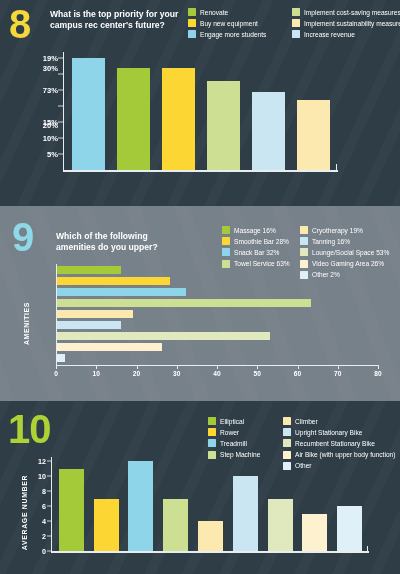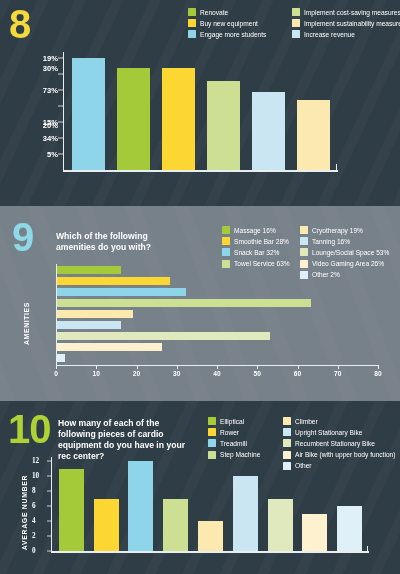--- a/index.html
+++ b/index.html
@@ -97,41 +97,42 @@
   
   #c10 { position:absolute; left:22px; top:56px; width:372px; height:114px; }
   #c10 .catlabel {
     position:absolute; left:2px; top:52px;
     transform:rotate(-90deg) translate(-50%,0);
     transform-origin:left center;
     font-size:6.9px; font-weight:bold; letter-spacing:0.7px;
     white-space:nowrap; color:#ffffff;
   }
   #c10 .ylab {
-    position:absolute; left:10px; width:14px; text-align:left;
-    font-size:7.2px; font-weight:bold; transform:translateY(-50%); color:#ffffff;font-family:Liberation Serif, serif;
+    position:absolute; left:10px; width:14px; text-align:right;
+    font-size:7.2px; font-weight:bold; transform:translateY(-50%); color:#ffffff;
   }
   #c10 .tick { position:absolute; left:25px; width:4px; height:1px; background:#c9d0d4; transform:translateY(-50%); }
   #c10 .axisY { position:absolute; left:29px; top:0; width:1.3px; height:94px; background:#e8edef; }
   #c10 .axisX { position:absolute; left:29px; top:94px; width:318px; height:1.5px; background:#e8edef; }
   #c10 .axisXcapL { position:absolute; left:29px; top:89px; width:1.3px; height:6px; background:#e8edef; }
   #c10 .axisXcapR { position:absolute; left:345px; top:89px; width:1.3px; height:6px; background:#e8edef; }
   #c10 .bars { position:absolute; left:32px; top:0; width:313px; height:94px; display:flex; align-items:flex-end; }
   #c10 .bwrap { flex:1 1 0; height:100%; display:flex; align-items:flex-end; justify-content:center; }
   #c10 .bar { width:72%; }
 </style>
 </head>
 <body>
 
 <div class="page">
 
   <div class="section" id="sec8">
     <div class="texture"></div>
 
     <div class="qnum" id="n8" style="left:9px; top:4px; font-size:40px; color:#f5d93b;">8</div>
+    <div class="qtitle" style="left:50px; top:9px; width:135px;">What is the top priority for your campus rec center's future?</div>
 
     <div class="legend" id="lg8" style="left: 188px; top: 8px; position: absolute;">
         <div class="lgcol" style="left: 0px; top: 0px;">
           <div class="lgitem">
             <span class="sw" style="background: rgb(164, 202, 57);"></span>
             <span class="lgtxt">Renovate</span>
           </div>
           <div class="lgitem">
             <span class="sw" style="background: rgb(252, 215, 52);"></span>
             <span class="lgtxt">Buy new equipment</span>
@@ -159,21 +160,21 @@
 
     <div id="c8">
       <div class="axisY"></div>
       <div class="axisX"></div>
       <div class="axisXcapL"></div>
       <div class="axisXcapR"></div>
       <div id="c8ticks">
           <div class="tick" style="top: 102.054px;"></div>
           <div class="ylab" style="top: 102.054px;">5%</div>
           <div class="tick" style="top: 86.1081px;"></div>
-          <div class="ylab" style="top: 86.1081px;">34%</div>
+          <div class="ylab" style="top: 86.1081px;">10%</div>
           <div class="tick" style="top: 70.1622px;"></div>
           <div class="ylab" style="top: 70.1622px;">15%</div>
           <div class="tick" style="top: 54.2162px;"></div>
           <div class="ylab" style="top: 54.2162px; margin-top: 19px;">20%</div>
           <div class="tick" style="top: 38.2703px;"></div>
           <div class="ylab" style="top: 38.2703px;">73%</div>
           <div class="tick" style="top: 22.3243px;"></div>
           <div class="ylab" style="top: 16px;">30%</div>
           <div class="tick" style="top: 6.37838px;"></div>
           <div class="ylab" style="top: 6.37838px;">19%</div>
@@ -198,21 +199,21 @@
             <div class="bar" title="Implement sustainability measures 22%" style="height: 70.1622px; background: rgb(252, 233, 176);"></div>
           </div>
         </div>
     </div>
   </div>
 
   <div class="section" id="sec9">
     <div class="texture2"></div>
 
     <div class="qnum" style="left:12px; top:11px; font-size:40px; color:#8fd8e8;">9</div>
-    <div class="qtitle" style="left:56px; top:25px; width:130px;">Which of the following amenities do you with?</div>
+    <div class="qtitle" style="left:56px; top:25px; width:130px;">Which of the following amenities do you upper?</div>
 
     <div class="legend" id="lg9" style="left: 222px; top: 20px; position: absolute;">
         <div class="lgcol" style="left: 0px; top: 0px;">
           <div class="lgitem">
             <span class="sw" style="background: rgb(164, 202, 57);"></span>
             <span class="lgtxt">Massage 16%</span>
           </div>
           <div class="lgitem">
             <span class="sw" style="background: rgb(252, 215, 52);"></span>
             <span class="lgtxt">Smoothie Bar 28%</span>
@@ -305,21 +306,20 @@
             <div class="xlab" style="left: 322px;">80</div>
           </div>
       </div>
     </div>
   </div>
 
   <div class="section" id="sec10">
     <div class="texture"></div>
 
     <div class="qnum" style="left:8px; top:8px; font-size:40px; color:#aed136;">10</div>
-    <div class="qtitle" style="left:58px; top:17px; width:140px;">How many of each of the following pieces of cardio equipment do you have in your rec center?</div>
 
     <div class="legend" id="lg10" style="left: 208px; top: 16px; position: absolute;">
         <div class="lgcol" style="left: 0px; top: 0px;">
           <div class="lgitem">
             <span class="sw" style="background: rgb(164, 202, 57);"></span>
             <span class="lgtxt">Elliptical</span>
           </div>
           <div class="lgitem">
             <span class="sw" style="background: rgb(252, 215, 52);"></span>
             <span class="lgtxt">Rower</span>

